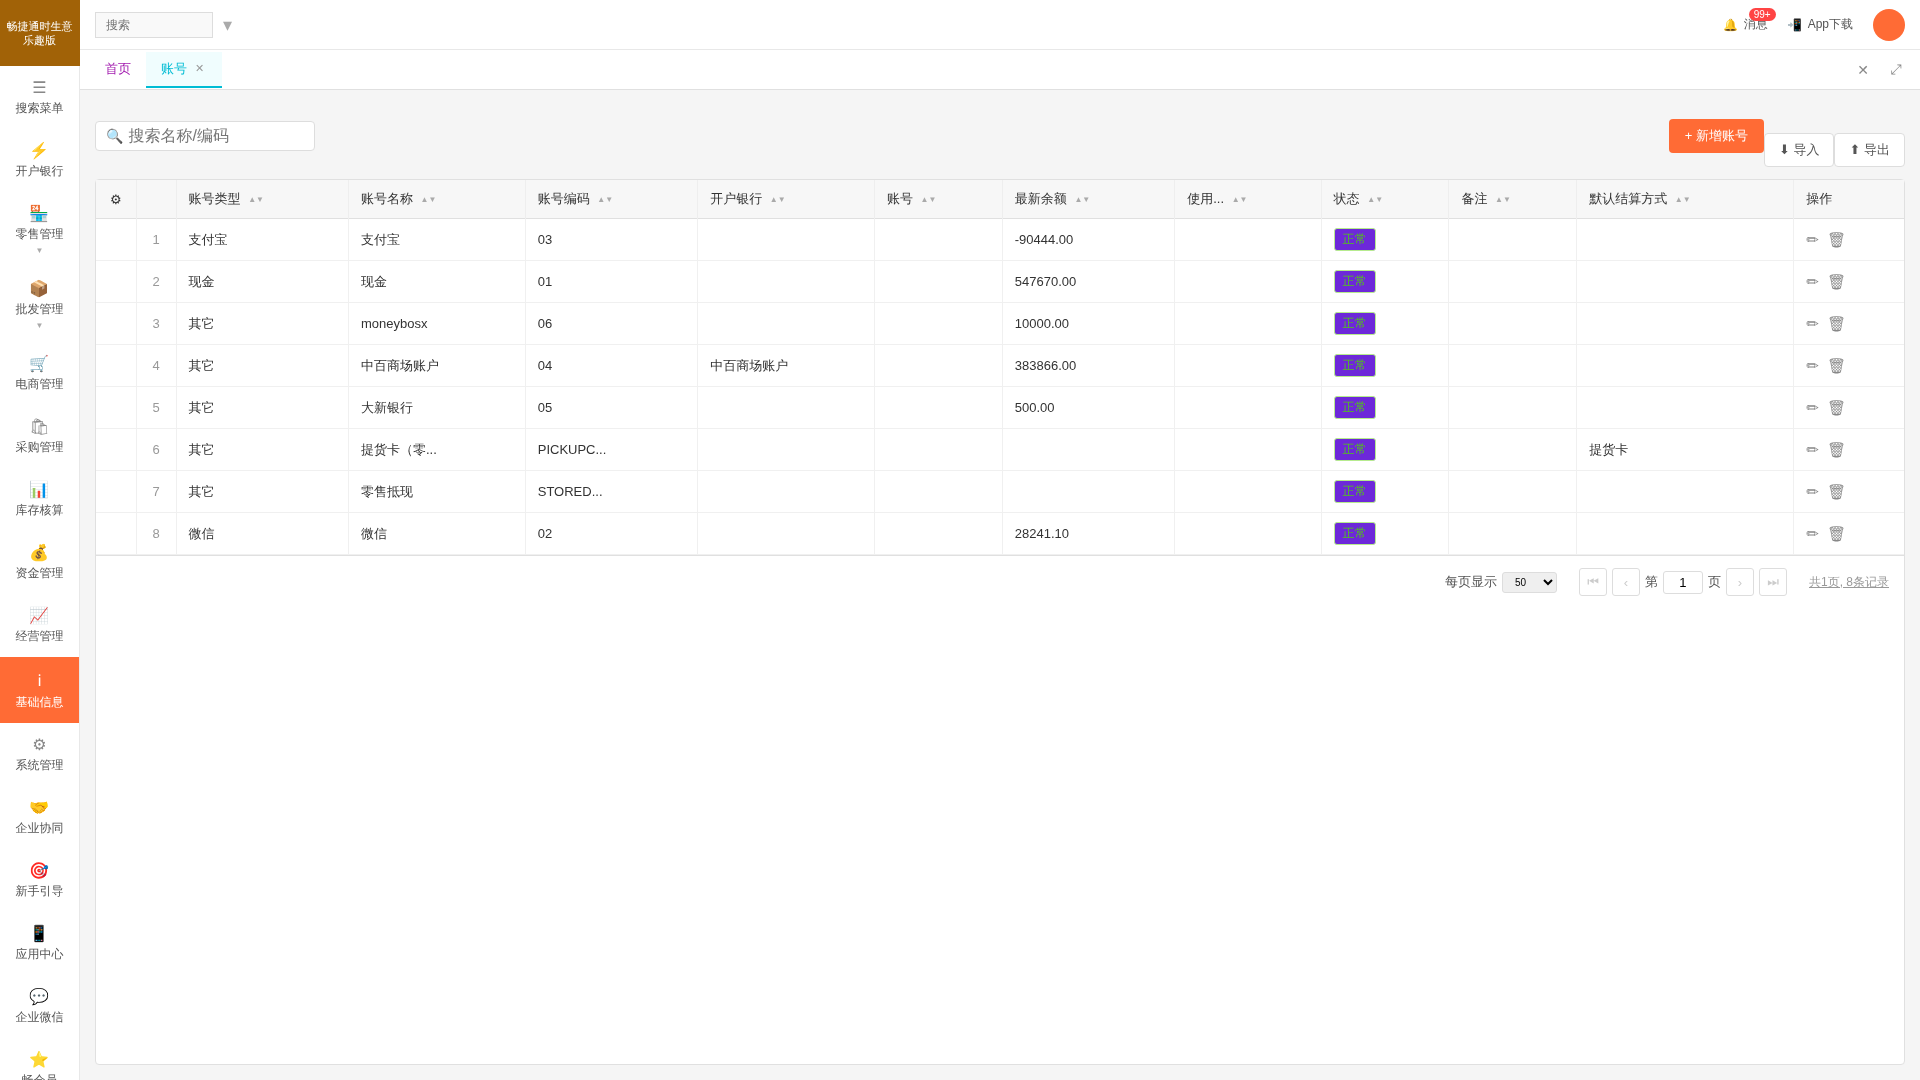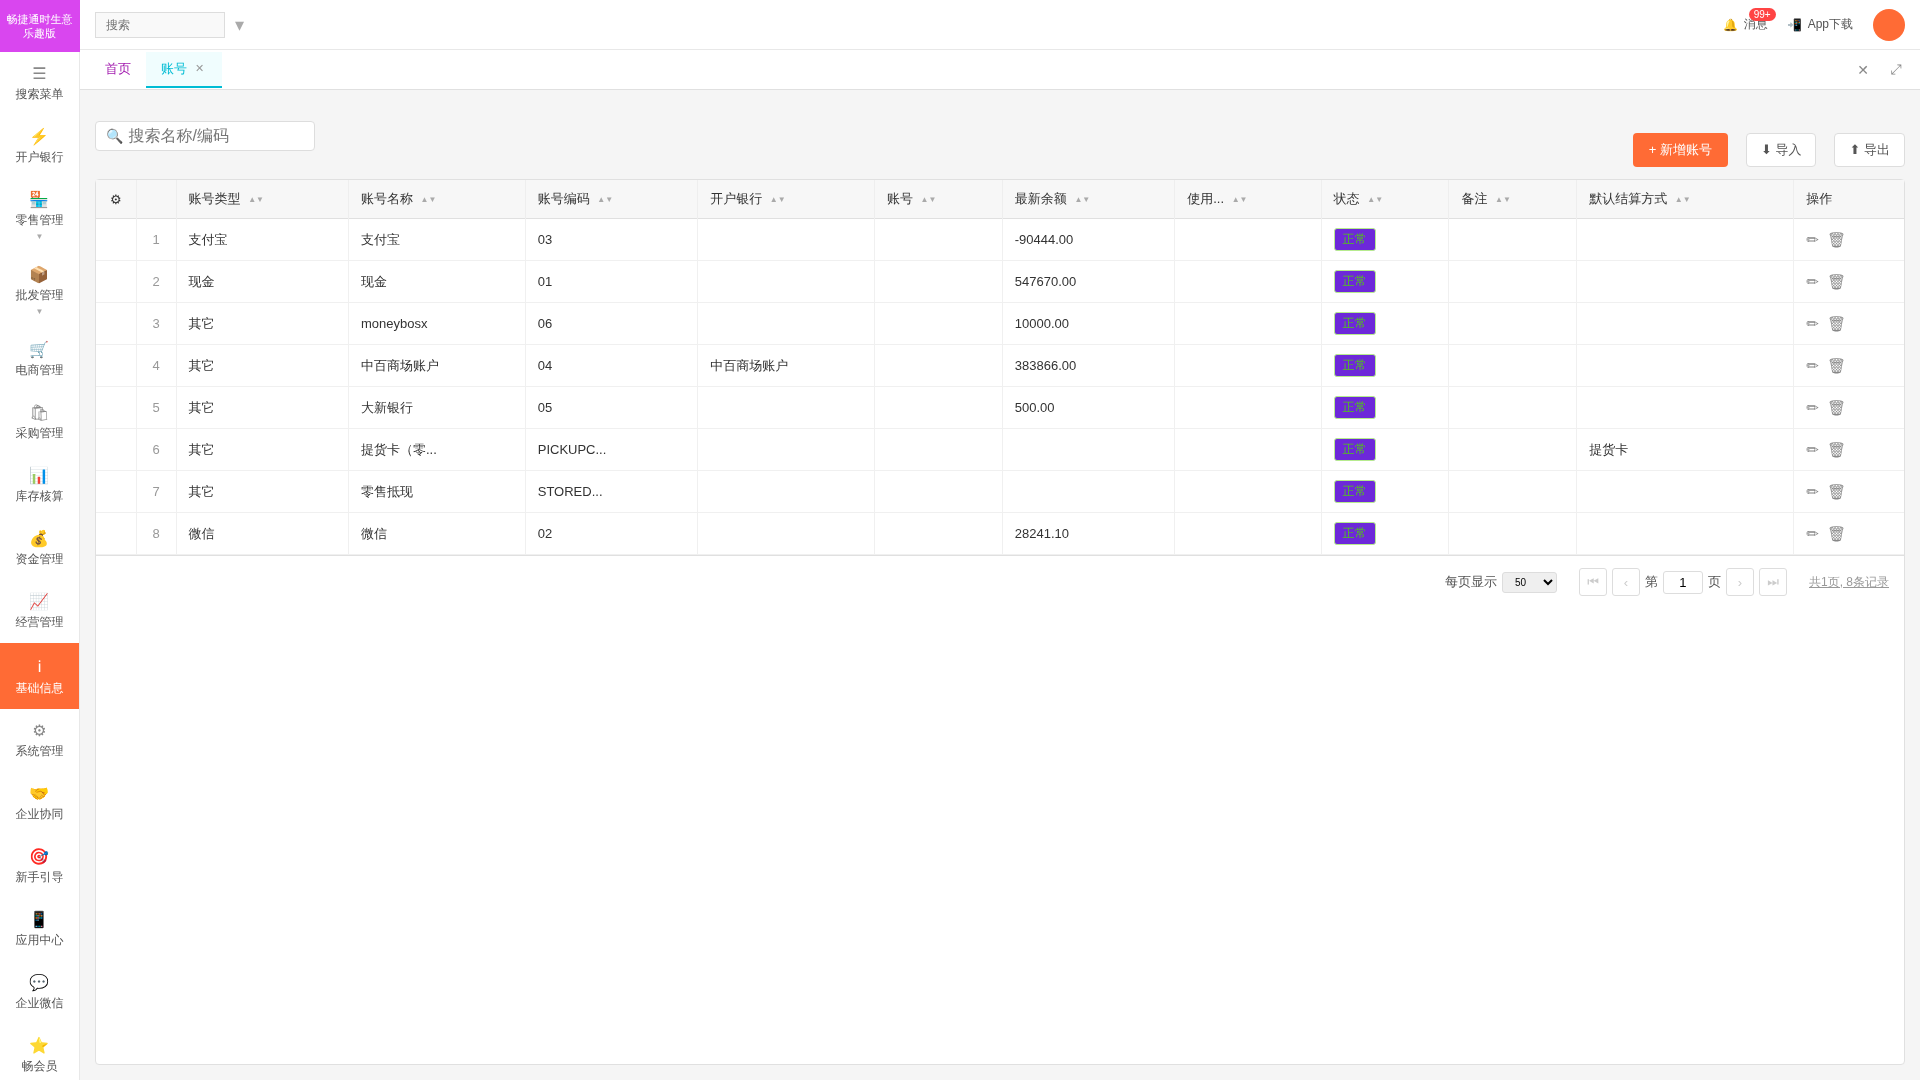--- a/index.html
+++ b/index.html
@@ -11,22 +11,22 @@
       background: #fff;
       border-right: 1px solid #e8e8e8;
       display: flex;
       flex-direction: column;
       align-items: center;
       padding-top: 0;
       z-index: 10;
     }
     .logo-area {
       width: 80px;
-      height: 52px;
-      background: #d946ef;
+      height: 66px;
+      background: #a16207;
       display: flex;
       align-items: center;
       justify-content: center;
       flex-shrink: 0;
     }
     .logo-text {
       color: white;
       font-size: 11px;
       text-align: center;
       line-height: 1.3;
@@ -74,21 +74,21 @@
     }
     .header-left {
       display: flex;
       align-items: center;
       gap: 10px;
     }
     .search-box-top {
       border: 1px solid #ddd;
       border-radius: 0;
       padding: 5px 10px;
-      width: 130px;
+      width: 118px;
       font-size: 12px;
       color: #999;
       background: #f9f9f9;
     }
     .header-right {
       display: flex;
       align-items: center;
       gap: 20px;
     }
     .msg-btn {
@@ -207,22 +207,22 @@
       border: none;
       outline: none;
       font-size: 16px;
       color: #555;
       width: 100%;
       background: transparent;
     }
     .search-icon { color: #aaa; font-size: 14px; }
     .toolbar-right {
       display: flex;
-      align-items: flex-end;
-      gap: 18px;
+      align-items: center;
+      gap: 0;
     }
     .btn-primary {
       background: #ff6b35;
       color: white;
       border: none;
       border-radius: 4px;
       padding: 8px 16px;
       cursor: pointer;
       font-size: 13px;
       display: flex;

